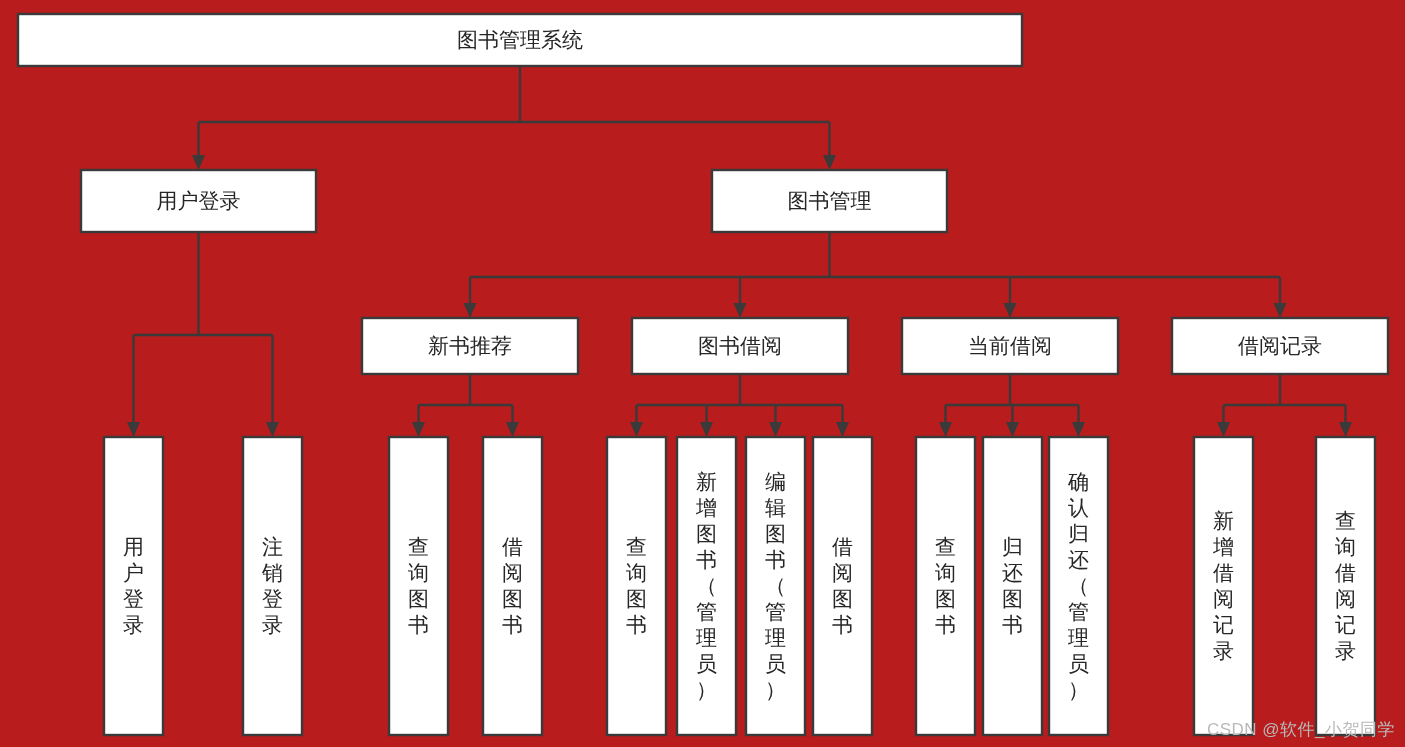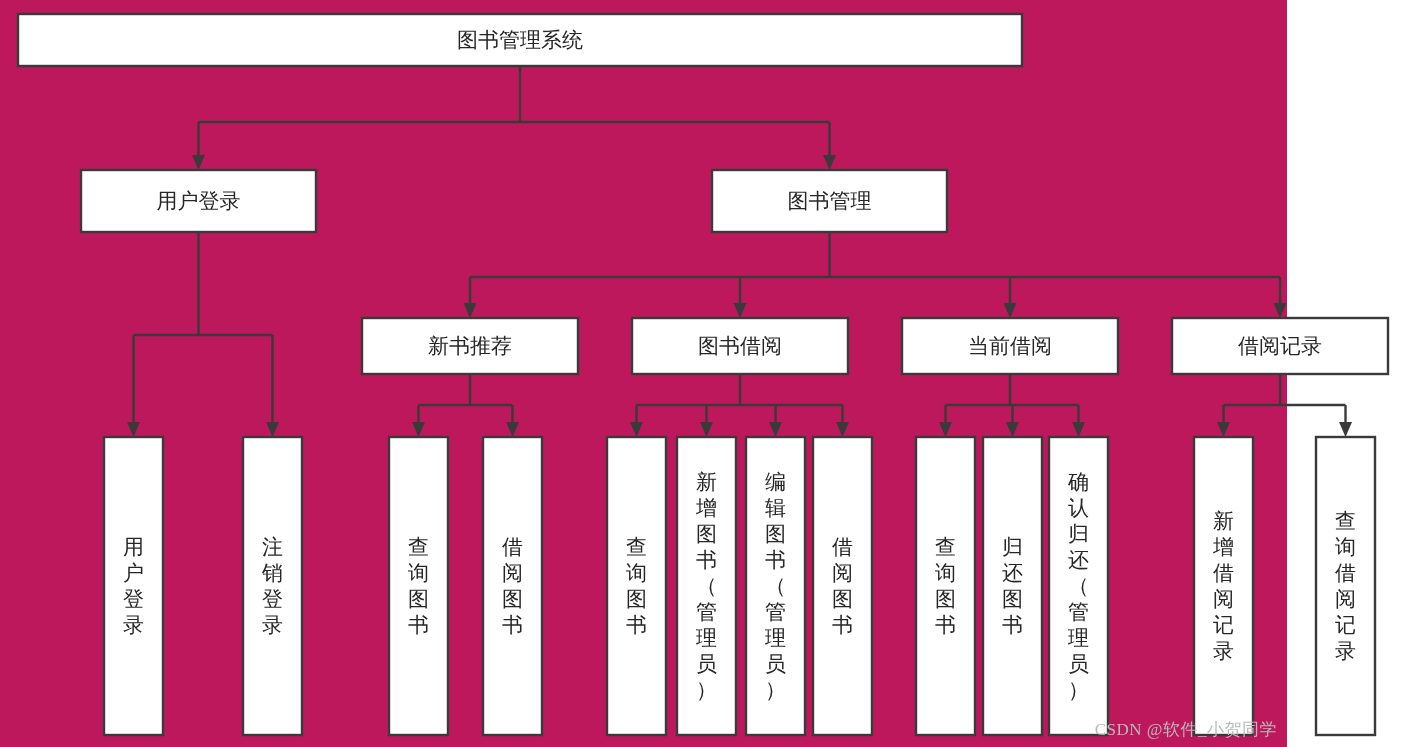--- a/index.html
+++ b/index.html
@@ -8,23 +8,23 @@
     background: #ffffff;
   }
   body {
     width: 1405px;
     height: 747px;
     font-family: "DejaVu Sans", "Liberation Sans", sans-serif;
     overflow: hidden;
   }
   #chart-root {
     position: relative;
-    width: 1287px;
+    width: 1405px;
     height: 747px;
-    background: #be185d;
+    background: #b91c1c;
   }
   svg#flow {
     position: absolute;
     left: 0;
     top: 0;
     width: 1405px;
     height: 747px;
     display: block;
   }
   .node-box {
@@ -52,21 +52,21 @@
   .node-label-v {
     font-family: "DejaVu Sans", "Liberation Sans", sans-serif;
     font-size: 21px;
     fill: #262626;
     text-anchor: middle;
   }
   .watermark {
     position: absolute;
     right: 10px;
     bottom: 6px;
-    font-family: Liberation Serif, serif;
+    font-family: Liberation Sans, sans-serif;
     font-size: 17px;
     color: #b9b9b9;
     letter-spacing: 0.5px;
     white-space: nowrap;
     user-select: none;
     text-align: right;
   }
 </style>
 </head>
 <body>

